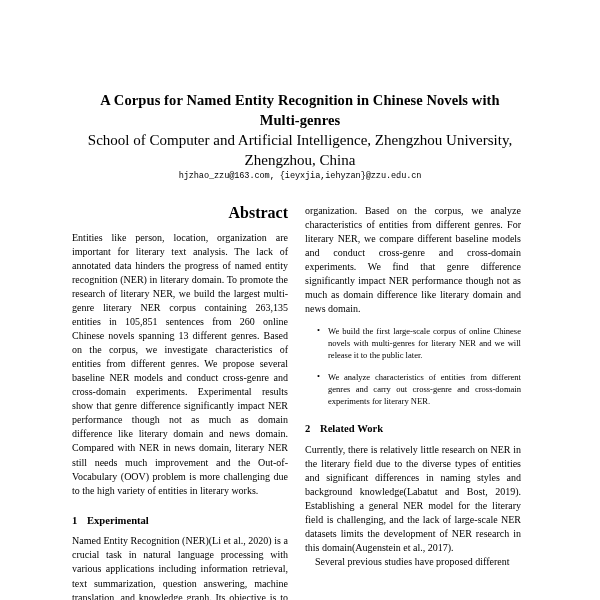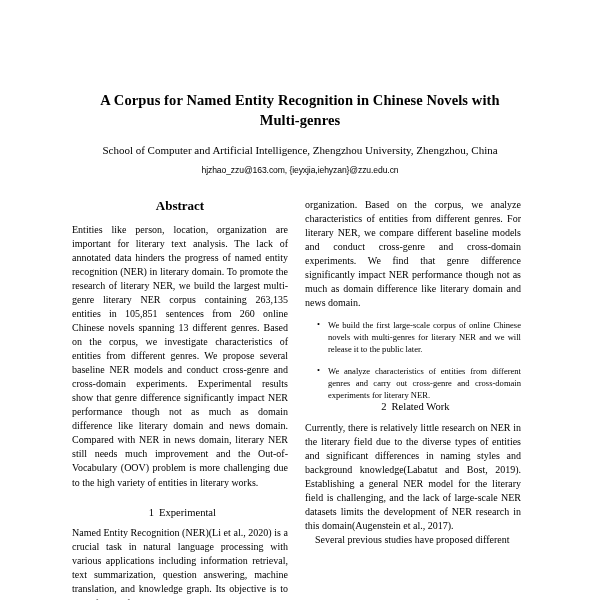--- a/index.html
+++ b/index.html
@@ -41,49 +41,49 @@
     font-size: 10.6px;
     font-weight: bold;
     line-height: 1.3;
   }
   .authors .sup {
     font-size: 7.5px;
     vertical-align: super;
     font-weight: bold;
   }
   .affiliation {
-    margin-top: 13px;
-    font-size: 11px;
+    margin-top: 1px;
+    font-size: 15px;
     line-height: 1.32;
   }
   .emails {
-    margin-top: 7px;
-    font-family: Liberation Sans, sans-serif;
+    margin-top: 0;
+    font-family: Liberation Mono, monospace;
     font-size: 8.6px;
     line-height: 1.3;
     letter-spacing: -0.1px;
   }
 
   
   .columns {
     display: flex;
     margin-top: 22px;
     gap: 17px;
   }
   .col {
     width: 216px;
     flex: 0 0 216px;
   }
   .col-right {
     padding-top: 0;
   }
 
   .abstract-head {
-    text-align: center;
-    font-size: 13px;
+    text-align: right;
+    font-size: 16px;
     font-weight: bold;
     margin: 0 0 9px 0;
   }
 
   p.body-text {
     margin: 0;
     font-size: 10px;
     line-height: 1.405;
     text-align: justify;
     text-justify: inter-word;
@@ -91,24 +91,23 @@
   }
   p.body-text + p.body-text {
     margin-top: 0;
   }
   p.indent {
     text-indent: 10px;
   }
 
   .section-head {
     font-size: 10.6px;
-    font-weight: normal;
-    margin: 0 0 7px 0;
+    font-weight: bold;
+    margin: 16px 0 7px 0;
     line-height: 1.2;
-    text-align: center;
   }
   .section-head .num {
     display: inline-block;
     width: 15px;
   }
   .section-head-first {
     margin-top: 17px;
   }
 
   

